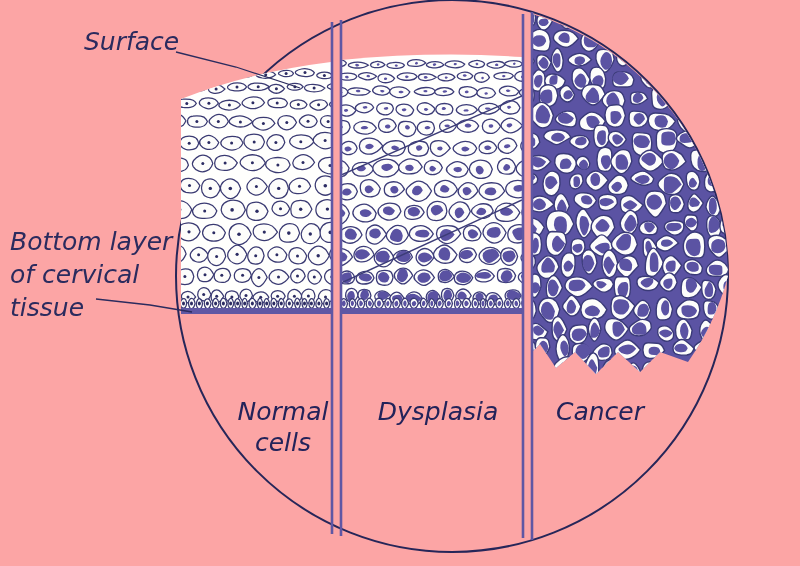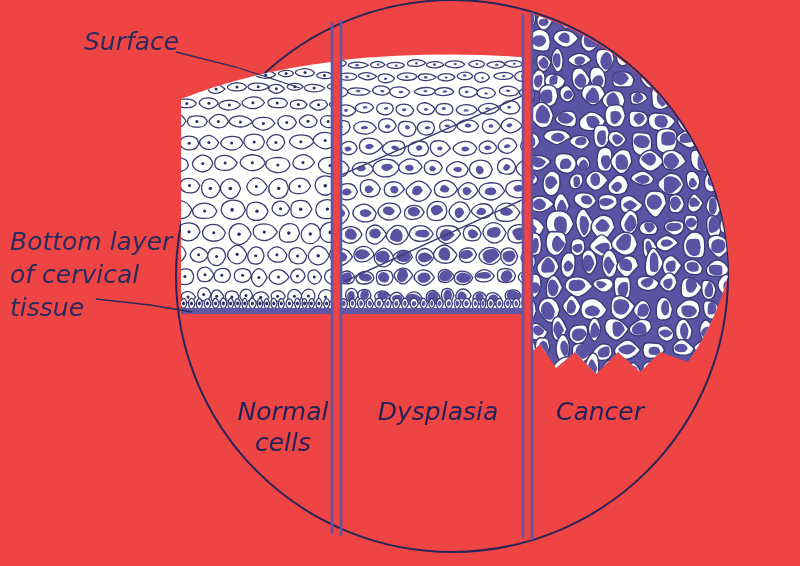--- a/index.html
+++ b/index.html
@@ -11,21 +11,21 @@
     width: 800px;
     height: 566px;
     overflow: hidden;
     font-family: "DejaVu Sans", sans-serif;
     position: relative;
   }
   #stage {
     position: relative;
     width: 800px;
     height: 566px;
-    background: #ef4444;
+    background: #fca5a5;
   }
   #fig {
     position: absolute;
     left: 0;
     top: 0;
   }
   .handlabel {
     font-family: "DejaVu Sans", sans-serif;
     font-style: italic;
     font-weight: 400;

